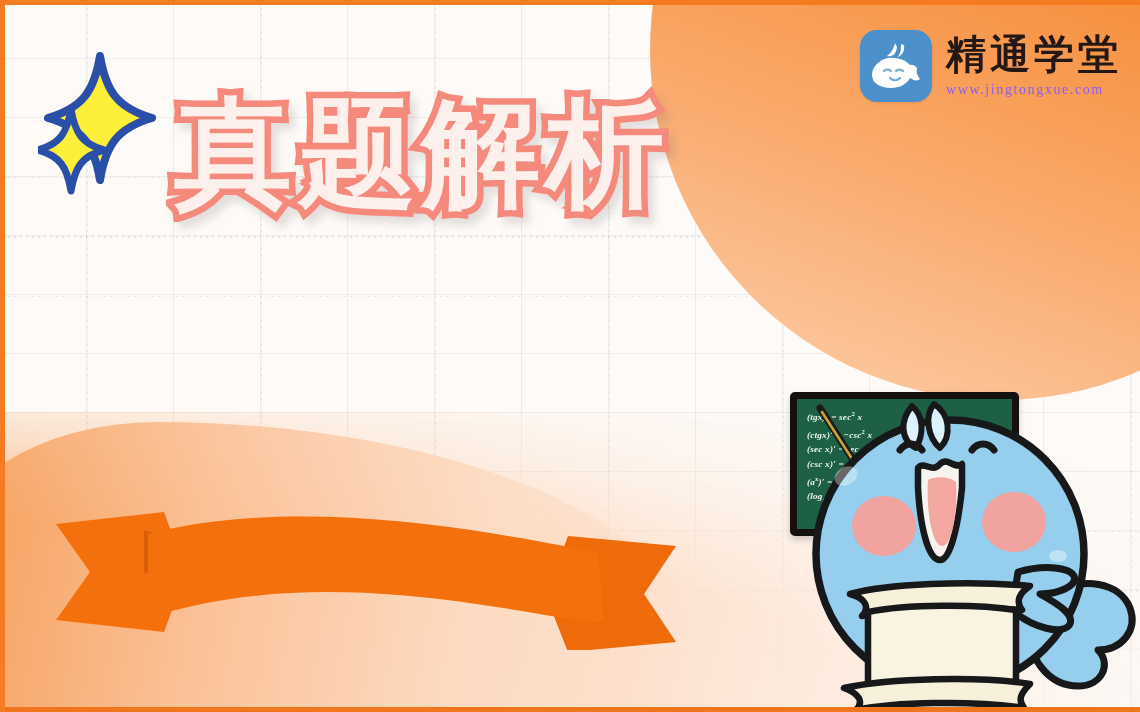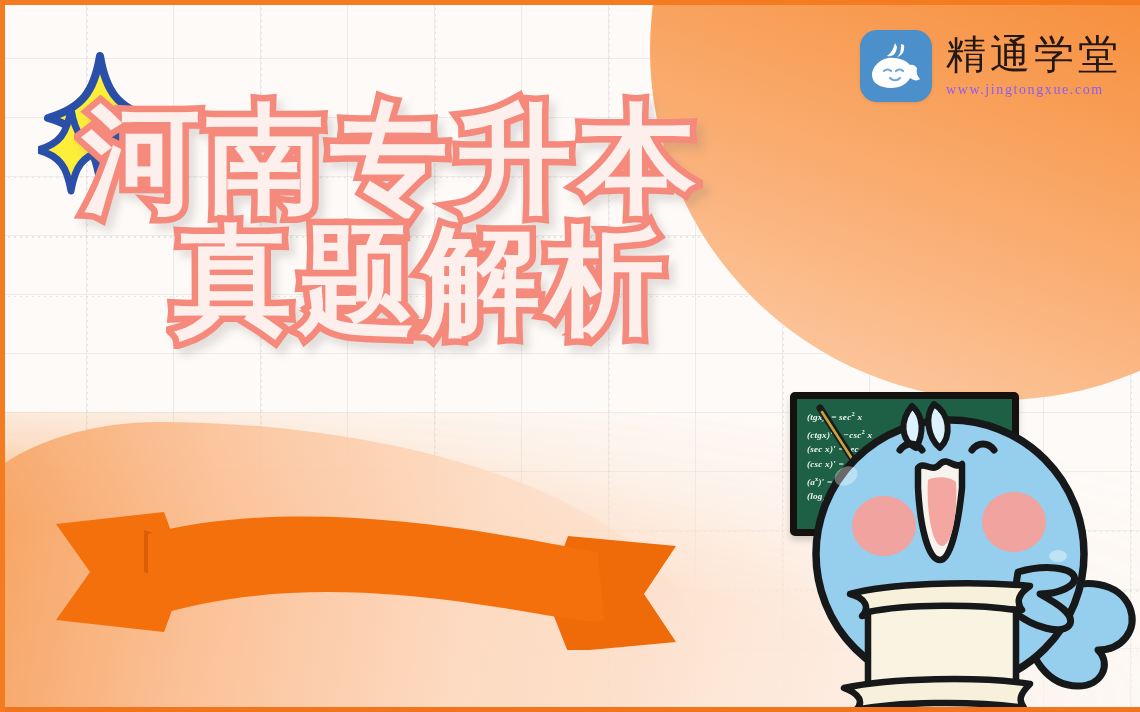--- a/index.html
+++ b/index.html
@@ -58,21 +58,21 @@
 
   
   .frame-top{position:absolute;left:0;top:0;width:1140px;height:5px;background:#F47B20;z-index:40;}
   .frame-bottom{position:absolute;left:0;bottom:0;width:1140px;height:5px;background:#F0751C;z-index:40;}
   .frame-left{position:absolute;left:0;top:0;width:5px;height:712px;background:#F47B20;z-index:40;}
 
   
   .logo{position:absolute;right:18px;top:30px;display:flex;align-items:center;gap:14px;z-index:30;}
   .logo-mark{width:72px;height:72px;border-radius:17px;background:#4B8FCB;display:flex;align-items:center;justify-content:center;box-shadow:0 1px 3px rgba(0,0,0,.10);}
   .logo-text{display:flex;flex-direction:column;align-items:flex-start;line-height:1;}
-  .logo-title{font-size:40px;color:#231815;letter-spacing:4px;font-family:"Liberation Serif","DejaVu Serif",serif;font-weight:400;}
+  .logo-title{font-size:40px;color:#231815;letter-spacing:4px;font-family:"Liberation Serif","DejaVu Serif",serif;font-weight:700;}
   .logo-url{font-size:14px;color:#8b5cf6;letter-spacing:1.6px;margin-top:8px;font-family:"Liberation Serif","DejaVu Serif",serif;}
 
   
   .sparkles{position:absolute;left:38px;top:52px;z-index:18;}
 
   
   .title-wrap{position:absolute;left:82px;top:96px;z-index:20;}
   .title-line{
     font-family:"DejaVu Sans","Liberation Sans",sans-serif;
     font-weight:700;
@@ -132,21 +132,20 @@
   <div class="corner-arc"></div>
 
   <div class="sparkles">
     <svg width="120" height="145" viewBox="0 0 120 145">
       <path d="M62 4 C68 40 80 56 114 66 C80 76 68 92 62 128 C56 92 44 76 10 66 C44 56 56 40 62 4 Z" fill="#FDEE3A" stroke="#2A4FA8" stroke-width="8" stroke-linejoin="round"></path>
       <path d="M33 75 C37 99 44 110 66 116 C44 122 37 133 33 157 C29 133 22 122 0 116 C22 110 29 99 33 75 Z" fill="#FDEE3A" stroke="#2A4FA8" stroke-width="7" stroke-linejoin="round" transform="translate(0,-18)"></path>
     </svg>
   </div>
 
   <div class="title-wrap">
-    <div class="title-line title-1">河南专升本</div>
     <div class="title-line title-2">真题解析</div>
   </div>
 
   <div class="board">
     <div class="board-inner">
       <div class="formula">(<i>tgx</i>)′ = sec<sup>2</sup> <i>x</i></div>
       <div class="formula">(<i>ctgx</i>)′ = −csc<sup>2</sup> <i>x</i></div>
       <div class="formula">(sec <i>x</i>)′ = sec <i>x</i> · <i>tgx</i></div>
       <div class="formula">(csc <i>x</i>)′ = −csc <i>x</i> · <i>ctgx</i></div>
       <div class="formula">(<i>a</i><sup>x</sup>)′ = <i>a</i><sup>x</sup> <span class="up">ln</span> <i>a</i></div>

